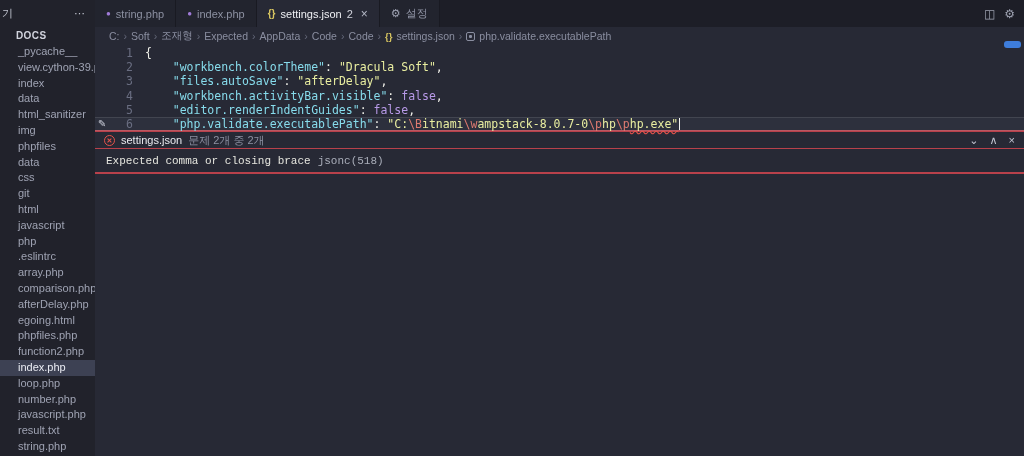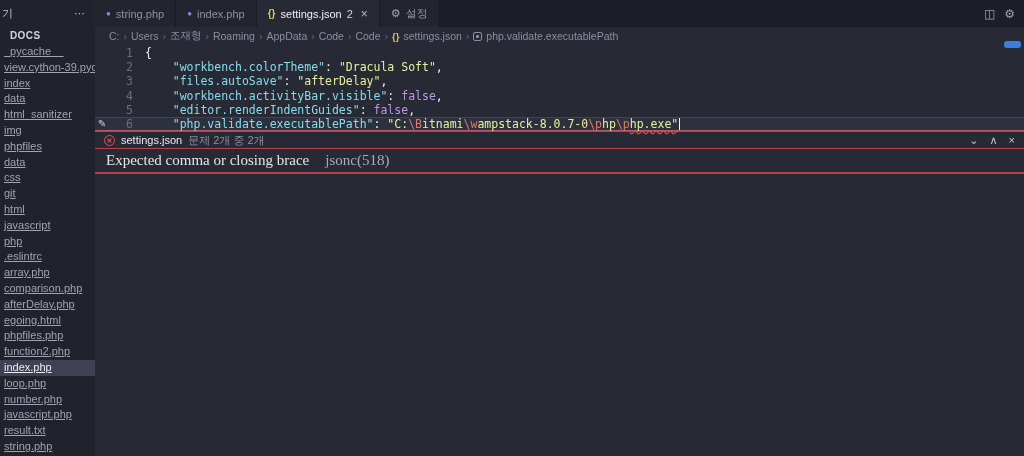--- a/index.html
+++ b/index.html
@@ -5,23 +5,23 @@
   * { margin:0; padding:0; box-sizing:border-box; }
   html,body { background:#15161d; }
   .window {
     width:1024px; height:456px; display:flex; overflow:hidden;
     font-family:"Liberation Sans", sans-serif; background:#272935; position:relative;
   }
   
   .sidebar { width:95px; flex:none; background:#21222b; color:#9fa3b3; overflow:hidden; display:flex; flex-direction:column; }
   .sb-header { height:26px; flex:none; display:flex; align-items:center; justify-content:space-between; padding:0 9px 0 2px; color:#c3c6d1; font-size:11px; }
   .sb-more { cursor:pointer; letter-spacing:1px; }
-  .sb-section { height:18px; flex:none; display:flex; align-items:center; padding-left:10px; font-size:10px; font-weight:bold; letter-spacing:.4px; color:#d2d4de; cursor:pointer; }
+  .sb-section { height:18px; flex:none; display:flex; align-items:center; padding-left:16px; font-size:10px; font-weight:bold; letter-spacing:.4px; color:#d2d4de; cursor:pointer; }
   .sb-list { list-style:none; }
-  .sb-item { height:15.8px; line-height:15.8px; padding-left:4px; font-size:11px; white-space:nowrap; overflow:hidden; cursor:pointer;text-decoration:underline; }
+  .sb-item { height:15.8px; line-height:15.8px; padding-left:18px; font-size:11px; white-space:nowrap; overflow:hidden; cursor:pointer; }
   .sb-item.selected { background:#3d4153; color:#eaecf3; }
   
   .main { flex:1; min-width:0; display:flex; flex-direction:column; background:#272935; position:relative; }
   
   .tabbar { height:27px; flex:none; background:#1d1e27; display:flex; align-items:stretch; }
   .tabs { display:flex; align-items:stretch; }
   .tab { display:flex; align-items:center; gap:5px; padding:0 11px; font-size:11px; background:#22242e; color:#8d91a2; border-right:1px solid #191a22; cursor:pointer; white-space:nowrap; }
   .tab.active { background:#272935; color:#eff0f4; }
   .tab-icon { font-size:9px; }
   .tab-icon.php { color:#a07bd8; font-size:8px; }
@@ -52,21 +52,21 @@
   .gutter-pencil { position:absolute; left:3px; top:0; color:#c9ccd8; font-size:10px; font-family:"DejaVu Sans", sans-serif; }
   .caret { display:inline-block; width:1px; height:12px; background:#f2f2f2; vertical-align:middle; margin-left:1px; }
   .minimap-slider { position:absolute; right:3px; top:-4px; width:17px; height:7px; background:#3e7ddb; border-radius:3px; }
   
   .problems { flex:1; display:flex; flex-direction:column; border-top:2px solid #b8414b; min-height:0; }
   .ph-header { height:17px; flex:none; display:flex; align-items:center; gap:6px; padding:0 9px; font-size:11px; border-bottom:1px solid #b8414b; color:#e8e9ee; }
   .err-circle { width:11px; height:11px; flex:none; border:1px solid #e5534b; border-radius:50%; color:#e5534b; font-size:7px; line-height:9px; text-align:center; font-weight:bold; }
   .ph-count { color:#8d91a2; }
   .ph-actions { margin-left:auto; display:flex; align-items:center; gap:11px; color:#c2c5d2; font-size:11px; }
   .ph-actions span { cursor:pointer; }
-  .ph-row { height:25px; flex:none; display:flex; align-items:center; gap:16px; padding-left:11px; border-bottom:2px solid #b8414b; font-family:Liberation Serif, serif; font-size:15px; color:#e5e5de; cursor:pointer; }
+  .ph-row { height:25px; flex:none; display:flex; align-items:center; gap:7px; padding-left:11px; border-bottom:2px solid #b8414b; font-family:Liberation Mono, monospace; font-size:11px; color:#e5e5de; cursor:pointer; }
   .ph-src { color:#a9adb9;text-align:center; }
   .ph-empty { flex:1; background:#272935; }
 </style>
 </head>
 <body>
 
 <div class="window">
 
   <aside class="sidebar">
     <div class="sb-header">
@@ -129,25 +129,25 @@
         </div>
       <div class="tab-actions">
         <span>◫</span>
         <span>⚙</span>
       </div>
     </div>
 
     <div class="breadcrumb">
         <span class="bc-item">C:</span>
         <span class="bc-sep">›</span>
-        <span class="bc-item">Users</span>
+        <span class="bc-item">Soft</span>
         <span class="bc-sep">›</span>
         <span class="bc-item">조재형</span>
         <span class="bc-sep">›</span>
-        <span class="bc-item">Roaming</span>
+        <span class="bc-item">Expected</span>
         <span class="bc-sep">›</span>
         <span class="bc-item">AppData</span>
         <span class="bc-sep">›</span>
         <span class="bc-item">Code</span>
         <span class="bc-sep">›</span>
         <span class="bc-item">Code</span>
         <span class="bc-sep">›</span>
         <span class="bc-json">{}</span>
         <span class="bc-item">settings.json</span>
         <span class="bc-sep">›</span>

